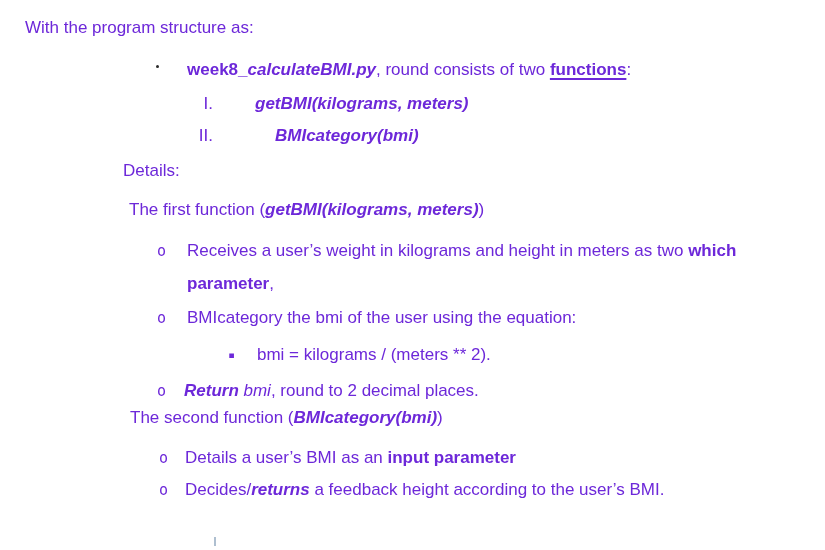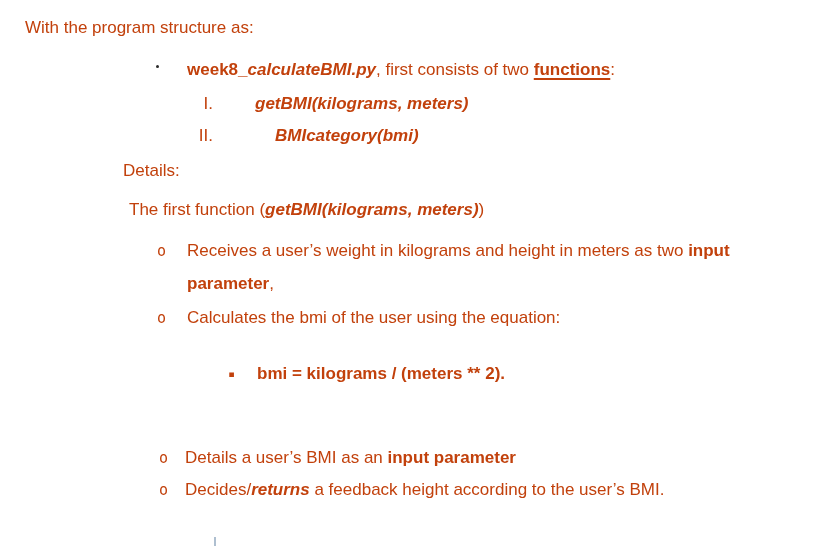--- a/index.html
+++ b/index.html
@@ -42,65 +42,71 @@
   }
   .caret{
     position:absolute;
     left:214px;top:537px;
     width:2px;height:9px;
   }
 </style>
 </head>
 <body>
 
-<div class="page" style="background: rgb(255, 255, 255); color: #c2410c;">
+<div class="page" style="background: rgb(255, 255, 255); color: #6d28d9;">
 
   <div class="line" style="left:25px;top:16px;">
     <span>With the program structure as:</span>
   </div>
 
   <div class="dot-icon"></div>
 
   <div class="line" style="left:187px;top:58px;">
-    <span class="b">week8_</span><span class="b i">calculateBMI.py</span><span>, first consists of two </span><span class="b u">functions</span><span>:</span>
+    <span class="b">week8_</span><span class="b i">calculateBMI.py</span><span>, round consists of two </span><span class="b u">functions</span><span>:</span>
   </div>
 
   <div class="line" style="left:195px;top:92px;">
     <span class="roman" style="width:18px;margin-right:42px;">I.</span><span class="b i">getBMI(kilograms, meters)</span>
   </div>
 
   <div class="line" style="left:195px;top:124px;">
     <span class="roman" style="width:18px;margin-right:62px;">II.</span><span class="b i">BMIcategory(bmi)</span>
   </div>
 
   <div class="line" style="left:123px;top:159px;">
     <span>Details:</span>
   </div>
 
   <div class="line" style="left:123px;top:198px;margin-left:6px;">
     <span>The first function (</span><span class="b i">getBMI(kilograms, meters)</span><span>)</span>
   </div>
 
   <div class="line" style="left:157px;top:239px;">
-    <span class="marker" style="width:30px;">o</span><span>Receives a user’s weight in kilograms and height in meters as two </span><span class="b">input</span>
+    <span class="marker" style="width:30px;">o</span><span>Receives a user’s weight in kilograms and height in meters as two </span><span class="b">which</span>
   </div>
 
   <div class="line" style="left:187px;top:272px;">
     <span class="b">parameter</span><span>,</span>
   </div>
 
   <div class="line" style="left:157px;top:306px;">
-    <span class="marker" style="width:30px;">o</span><span>Calculates the bmi of the user using the equation:</span>
+    <span class="marker" style="width:30px;">o</span><span>BMIcategory the bmi of the user using the equation:</span>
   </div>
 
-  <div class="line" style="left:228px;top:362px;font-weight:bold;">
+  <div class="line" style="left:228px;top:343px;">
     <span class="marker sq" style="width:29px;">▪</span><span>bmi = kilograms / (meters ** 2).</span>
   </div>
 
+  <div class="line" style="left:157px;top:379px;">
+    <span class="marker" style="width:27px;">o</span><span class="b i">Return</span><span class="i"> bmi</span><span>, round to 2 decimal places.</span>
+  </div>
 
+  <div class="line" style="left:130px;top:406px;">
+    <span>The second function (</span><span class="b i">BMIcategory(bmi)</span><span>)</span>
+  </div>
 
   <div class="line" style="left:159px;top:446px;">
     <span class="marker" style="width:26px;">o</span><span>Details a user’s BMI as an </span><span class="b">input parameter</span>
   </div>
 
   <div class="line" style="left:159px;top:478px;">
     <span class="marker" style="width:26px;">o</span><span>Decides/</span><span class="b i">returns</span><span> a feedback height according to the user’s BMI.</span>
   </div>
 
   <div class="caret" style="background: rgb(174, 191, 208);"></div>

